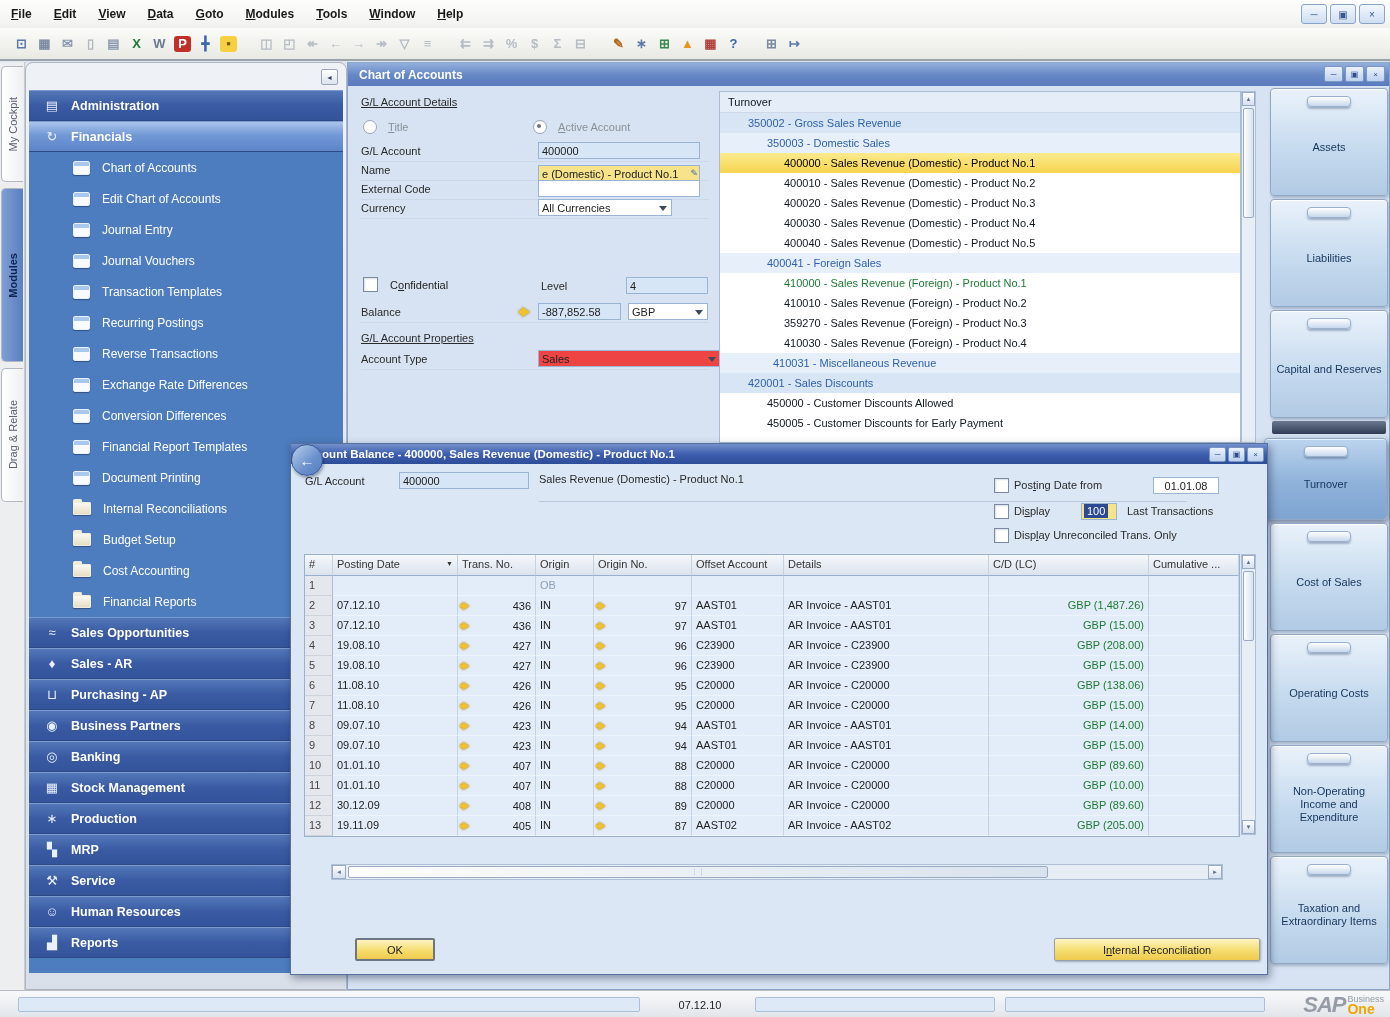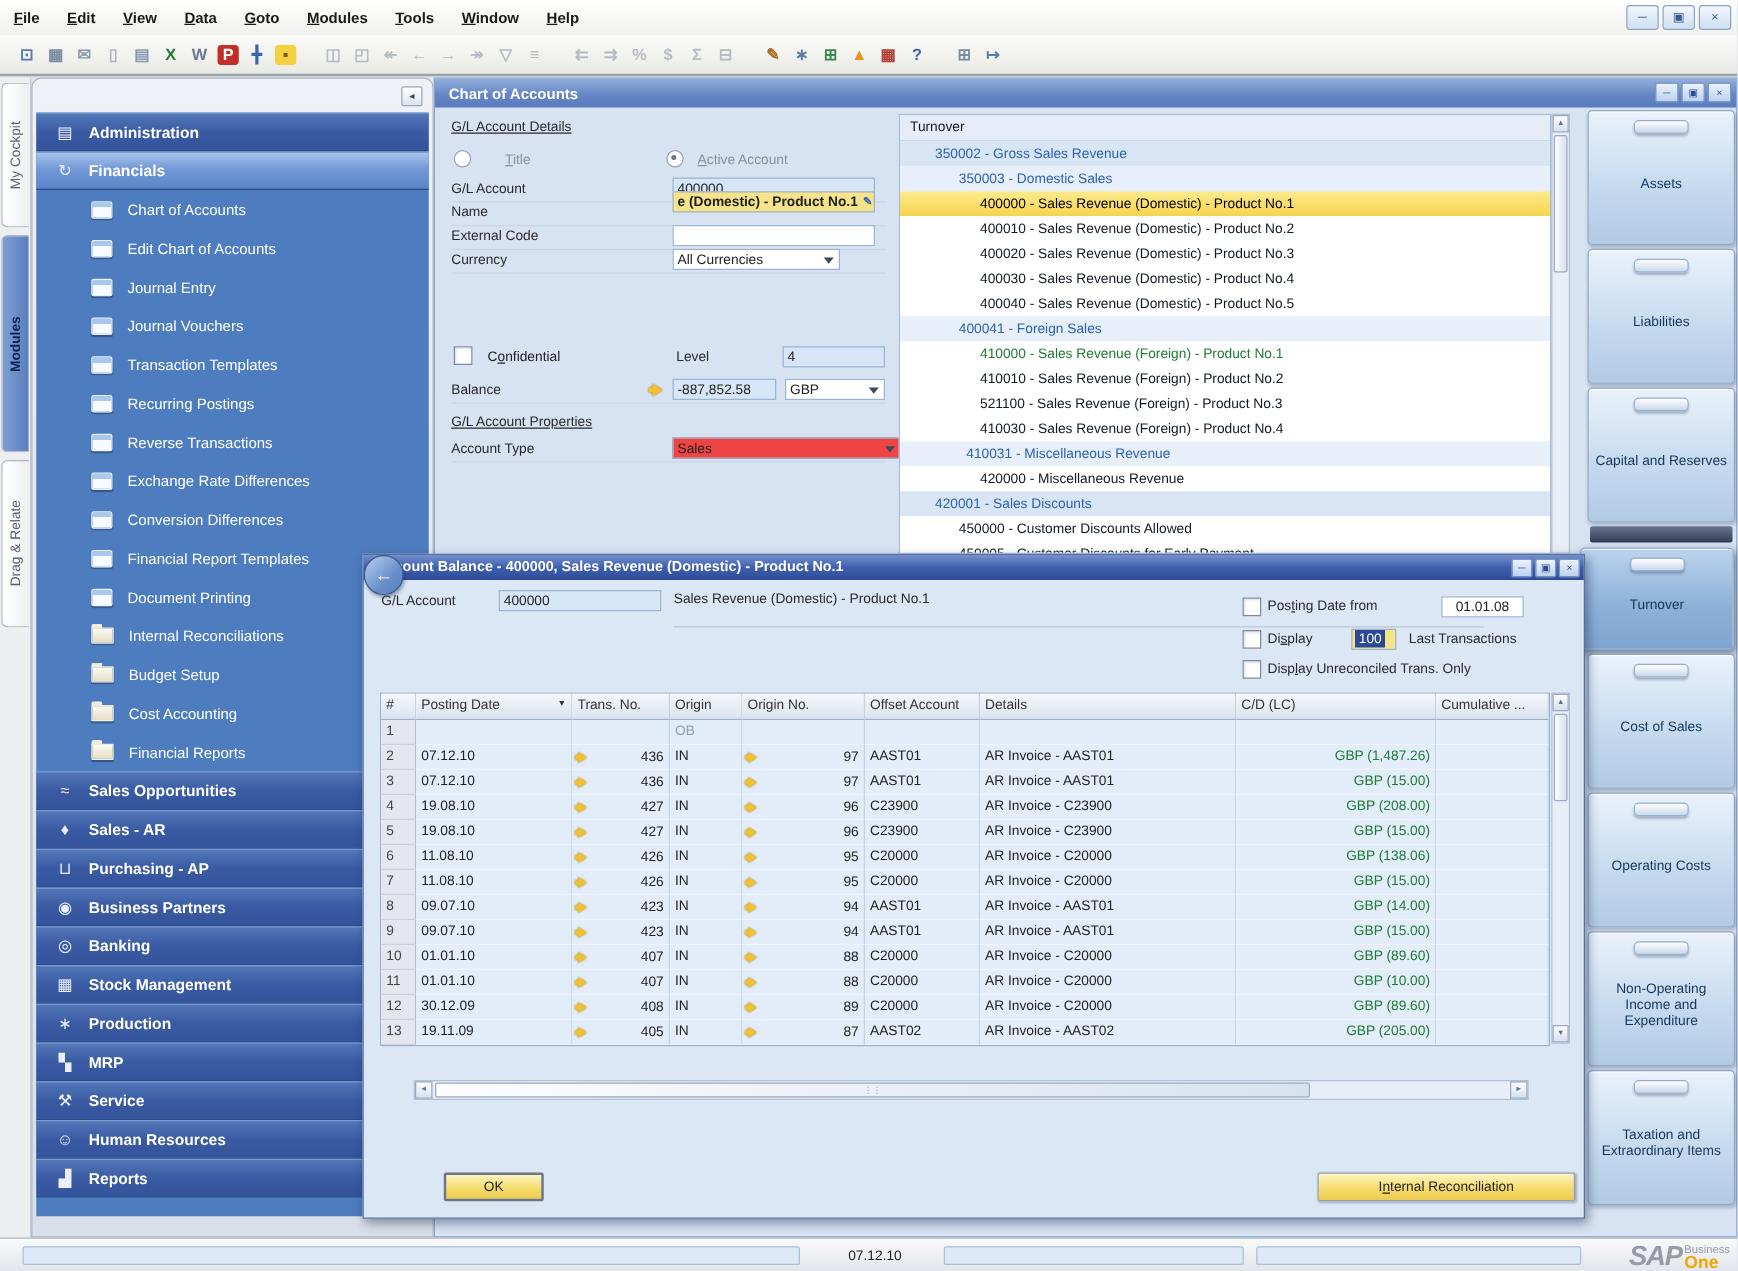--- a/index.html
+++ b/index.html
@@ -332,36 +332,36 @@
   <div class="tctrl" id="coa-ctrl" style="right:4px;">
       <div class="tbtn">─</div>
       <div class="tbtn">▣</div>
       <div class="tbtn">×</div>
     </div>
   <div id="coa-body">
     <div class="heading" style="left:13px;top:10px;">G/L Account Details</div>
 
     <div style="position:absolute;left:15px;top:34px;">
       <span class="radio"></span>
-      <span id="radio-title-label" style="color:#8a9098;margin-left:24px;vertical-align:3px;"><u>T</u>itle</span>
+      <span id="radio-title-label" style="color:#8a9098;margin-left:8px;vertical-align:3px;"><u>T</u>itle</span>
     </div>
     <div style="position:absolute;left:185px;top:34px;">
       <span class="radio sel-on"></span>
       <span id="radio-active-label" style="color:#8a9098;margin-left:8px;vertical-align:3px;"><u>A</u>ctive Account</span>
     </div>
 
     <div class="frow" style="top:56px;">
         <span class="flabel">G/L Account</span>
       </div>
     <div class="inp blue" style="left:190px;top:56px;width:162px;">400000</div>
 
     <div class="frow" style="top:75px;">
         <span class="flabel">Name</span>
       </div>
-    <div class="inp yellow" style="left:190px;top:67px;width:162px;font-weight:bold;">
+    <div class="inp yellow" style="left:190px;top:79px;width:162px;">
       <span>e (Domestic) - Product No.1</span>
       <span style="position:absolute;right:1px;top:2px;font-size:9px;color:#3a66b0;">✎</span>
     </div>
 
     <div class="frow" style="top:94px;">
         <span class="flabel">External Code</span>
       </div>
     <div class="inp" style="left:190px;top:94px;width:162px;"></div>
 
     <div class="frow" style="top:113px;">
@@ -394,24 +394,23 @@
         <div class="trow t-title" style="padding-left: 28px;">350002 - Gross Sales Revenue</div>
         <div class="trow t-title2" style="padding-left: 47px;">350003 - Domestic Sales</div>
         <div class="trow t-sel" style="padding-left: 64px;">400000 - Sales Revenue (Domestic) - Product No.1</div>
         <div class="trow t-leaf" style="padding-left: 64px;">400010 - Sales Revenue (Domestic) - Product No.2</div>
         <div class="trow t-leaf" style="padding-left: 64px;">400020 - Sales Revenue (Domestic) - Product No.3</div>
         <div class="trow t-leaf" style="padding-left: 64px;">400030 - Sales Revenue (Domestic) - Product No.4</div>
         <div class="trow t-leaf" style="padding-left: 64px;">400040 - Sales Revenue (Domestic) - Product No.5</div>
         <div class="trow t-title2" style="padding-left: 47px;">400041 - Foreign Sales</div>
         <div class="trow t-green" style="padding-left: 64px;">410000 - Sales Revenue (Foreign) - Product No.1</div>
         <div class="trow t-leaf" style="padding-left: 64px;">410010 - Sales Revenue (Foreign) - Product No.2</div>
-        <div class="trow t-leaf" style="padding-left: 64px;">521100 - Sales Revenue (Foreign) - Product No.3</div>
+        <div class="trow t-leaf" style="padding-left: 64px;">359270 - Sales Revenue (Foreign) - Product No.3</div>
         <div class="trow t-leaf" style="padding-left: 64px;">410030 - Sales Revenue (Foreign) - Product No.4</div>
         <div class="trow t-title2" style="padding-left: 53px;">410031 - Miscellaneous Revenue</div>
-        <div class="trow t-leaf" style="padding-left: 64px;">420000 - Miscellaneous Revenue</div>
         <div class="trow t-title" style="padding-left: 28px;">420001 - Sales Discounts</div>
         <div class="trow t-leaf" style="padding-left: 47px;">450000 - Customer Discounts Allowed</div>
         <div class="trow t-leaf" style="padding-left: 47px;">450005 - Customer Discounts for Early Payment</div>
       </div>
     <div class="sb" style="left:893px;top:5px;width:15px;height:352px;">
       <div class="sb-btn" style="left:0;top:0;width:13px;height:14px;">▲</div>
       <div class="sb-thumb" style="left:1px;top:16px;width:11px;height:110px;"></div>
     </div>
   </div>
 </div>

